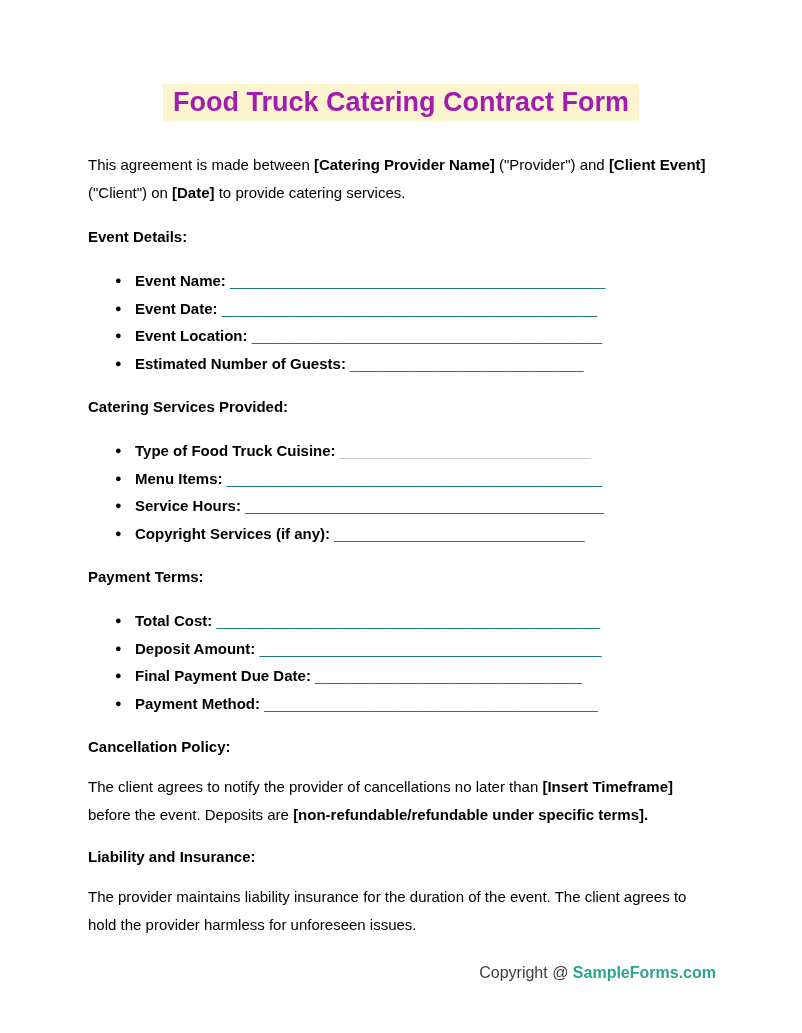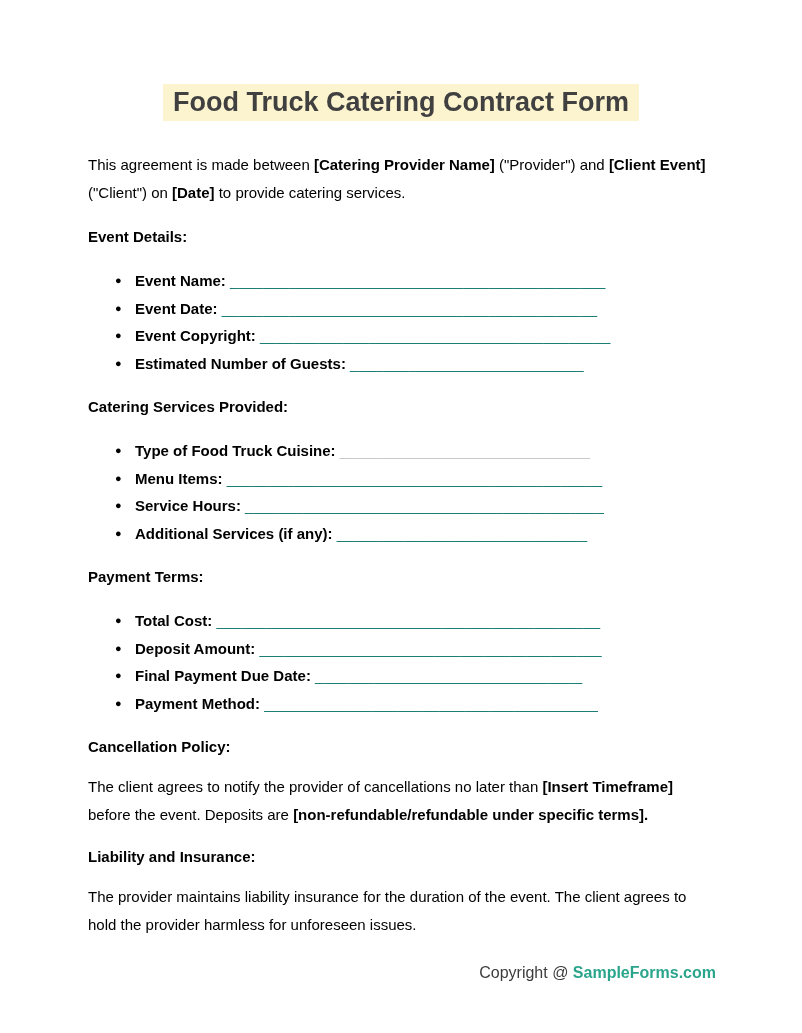--- a/index.html
+++ b/index.html
@@ -19,21 +19,21 @@
   h1.doc-title {
     margin: 0 0 30px;
     text-align: center;
     font-size: 27px;
     line-height: 37px;
     font-weight: 700;
   }
   h1.doc-title .hl {
     display: inline-block;
     background: #fcf3cf;
-    color: #404040;
+    color: #a21caf;
     padding: 0 10px;
   }
   .para { margin: 0 0 16px; line-height: 28px; }
   .section-heading {
     font-size: 15px;
     line-height: 28px;
     font-weight: 700;
     margin: 0 0 16px;
   }
   .section-heading.tight { margin-bottom: 0; }
@@ -82,21 +82,21 @@
       <strong class="field-label">Event Name:</strong>
       <span class="blank">_____________________________________________</span>
     </li>
     <li>
       <span class="bullet">●</span>
       <strong class="field-label">Event Date:</strong>
       <span class="blank">_____________________________________________</span>
     </li>
     <li>
       <span class="bullet">●</span>
-      <strong class="field-label">Event Copyright:</strong>
+      <strong class="field-label">Event Location:</strong>
       <span class="blank">__________________________________________</span>
     </li>
     <li>
       <span class="bullet">●</span>
       <strong class="field-label">Estimated Number of Guests:</strong>
       <span class="blank">____________________________</span>
     </li>
   </ul>
 
   <h2 class="section-heading">Catering Services Provided:</h2>
@@ -111,21 +111,21 @@
       <strong class="field-label">Menu Items:</strong>
       <span class="blank">_____________________________________________</span>
     </li>
     <li>
       <span class="bullet">●</span>
       <strong class="field-label">Service Hours:</strong>
       <span class="blank">___________________________________________</span>
     </li>
     <li>
       <span class="bullet">●</span>
-      <strong class="field-label">Additional Services (if any):</strong>
+      <strong class="field-label">Copyright Services (if any):</strong>
       <span class="blank">______________________________</span>
     </li>
   </ul>
 
   <h2 class="section-heading">Payment Terms:</h2>
   <ul class="blank-list">
     <li>
       <span class="bullet">●</span>
       <strong class="field-label">Total Cost:</strong>
       <span class="blank">______________________________________________</span>

